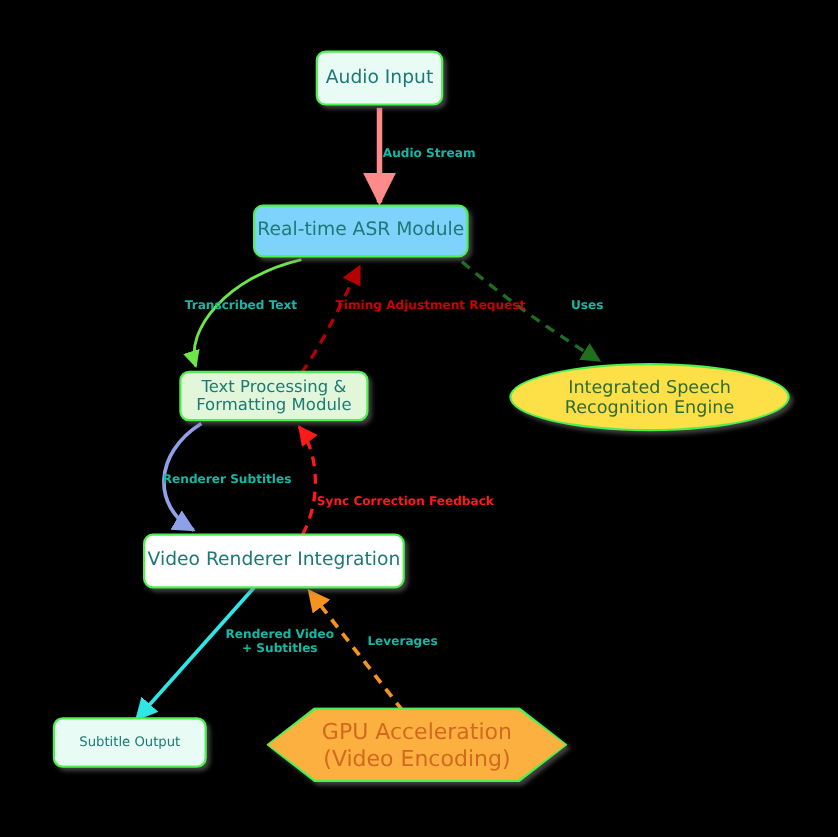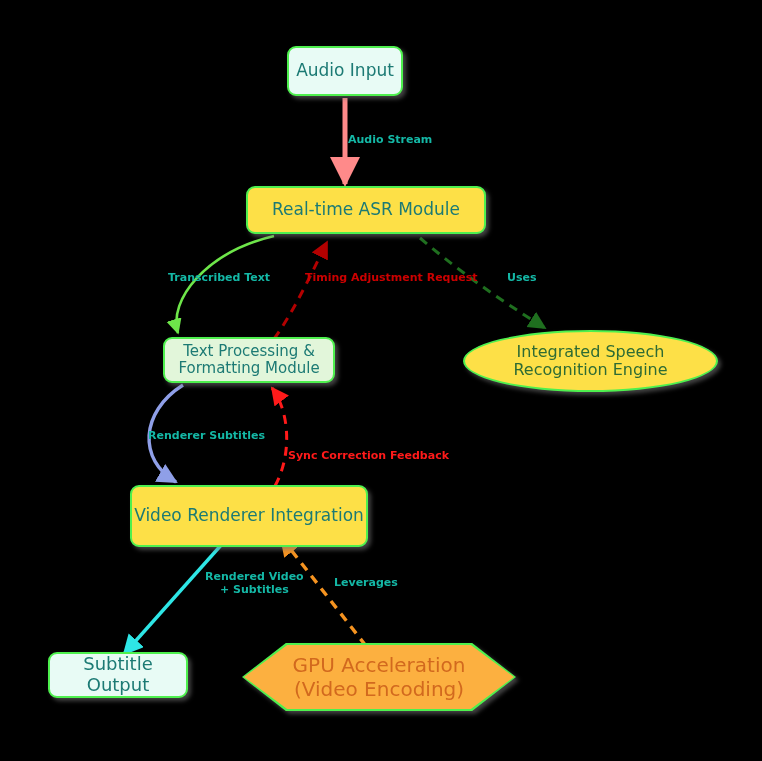--- a/index.html
+++ b/index.html
@@ -6,43 +6,43 @@
   body{width:762px;height:761px;overflow:hidden;font-family:"DejaVu Sans",sans-serif;}
   #stage{position:relative;width:762px;height:761px;background:#000;padding-left:36px;}
   svg#wires{position:absolute;left:0;top:0;width:762px;height:761px;}
 
   .node{position:absolute;box-sizing:border-box;display:flex;align-items:center;
         justify-content:center;text-align:center;border:2px solid #4ef04e;
         color:#1c7a74;line-height:1.15;white-space:pre-line;}
   .rect{border-radius:9px;filter:drop-shadow(3px 3px 2px rgba(120,120,120,.55));}
 
   .n-audio{left:287px;top:46px;width:116px;height:50px;background:#e8fbf5;font-size:17px;}
-  .n-asr{left:246px;top:186px;width:240px;height:48px;background:#fde047;font-size:17px;}
+  .n-asr{left:230px;top:186px;width:196px;height:48px;background:#7dd3fc;font-size:17px;}
   .n-text{left:163px;top:337px;width:172px;height:46px;background:#e2f6da;font-size:15px;}
-  .n-vid{left:130px;top:485px;width:238px;height:62px;background:#fde047;font-size:17px;}
-  .n-sub{left:48px;top:652px;width:140px;height:46px;background:#e8fbf5;font-size:18px;}
+  .n-vid{left:130px;top:485px;width:238px;height:50px;background:#ffffff;font-size:17px;}
+  .n-sub{left:48px;top:652px;width:140px;height:46px;background:#e8fbf5;font-size:12px;}
 
   .n-eng{left:463px;top:330px;width:255px;height:62px;background:#fde047;
          border-radius:50%;color:#2e6b34;font-size:16px;
          filter:drop-shadow(3px 3px 2px rgba(120,120,120,.55));}
   .hexwrap{position:absolute;left:242px;top:643px;width:274px;height:68px;
            filter:drop-shadow(3px 3px 2px rgba(120,120,120,.55));}
   .hexwrap .hexbg{position:absolute;inset:0;background:#4ef04e;
         clip-path:polygon(16% 0,84% 0,100% 50%,84% 100%,16% 100%,0 50%);}
   .hexwrap .hexfg{position:absolute;inset:2px;background:#fcb040;
         clip-path:polygon(16% 0,84% 0,100% 50%,84% 100%,16% 100%,0 50%);
         display:flex;align-items:center;justify-content:center;text-align:center;
         color:#d2691e;font-size:20px;line-height:1.2;white-space:pre-line;}
 
   .elabel{position:absolute;font-size:11px;font-weight:bold;white-space:pre-line;
           text-align:center;line-height:1.15;}
   .l-audio{left:348px;top:134px;color:#14b8a6;}
   .l-trans{left:168px;top:272px;color:#14b8a6;}
   .l-timing{left:305px;top:272px;color:#cc0000;}
-  .l-uses{left:507px;top:272px;color:#14b8a6;}
+  .l-uses{left:519px;top:272px;color:#14b8a6;}
   .l-fmt{left:148px;top:430px;color:#14b8a6;}
   .l-sync{left:288px;top:429px;color:#ff1a1a;margin-top:21px;}
   .l-rend{left:205px;top:571px;color:#14b8a6;}
   .l-lev{left:334px;top:577px;color:#14b8a6;}
 </style>
 </head>
 <body>
 
 <div id="stage">
 

